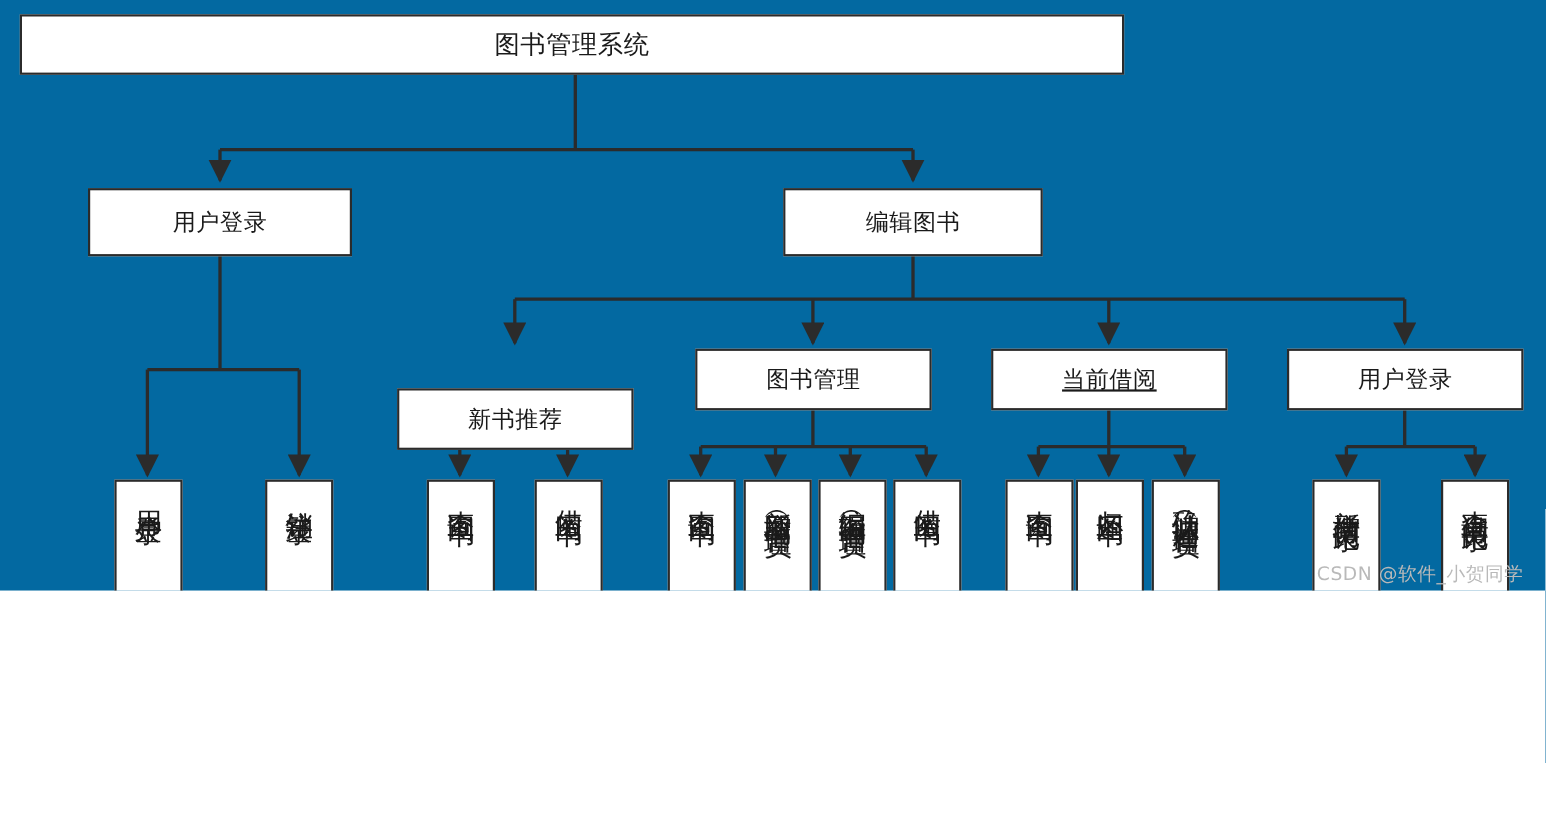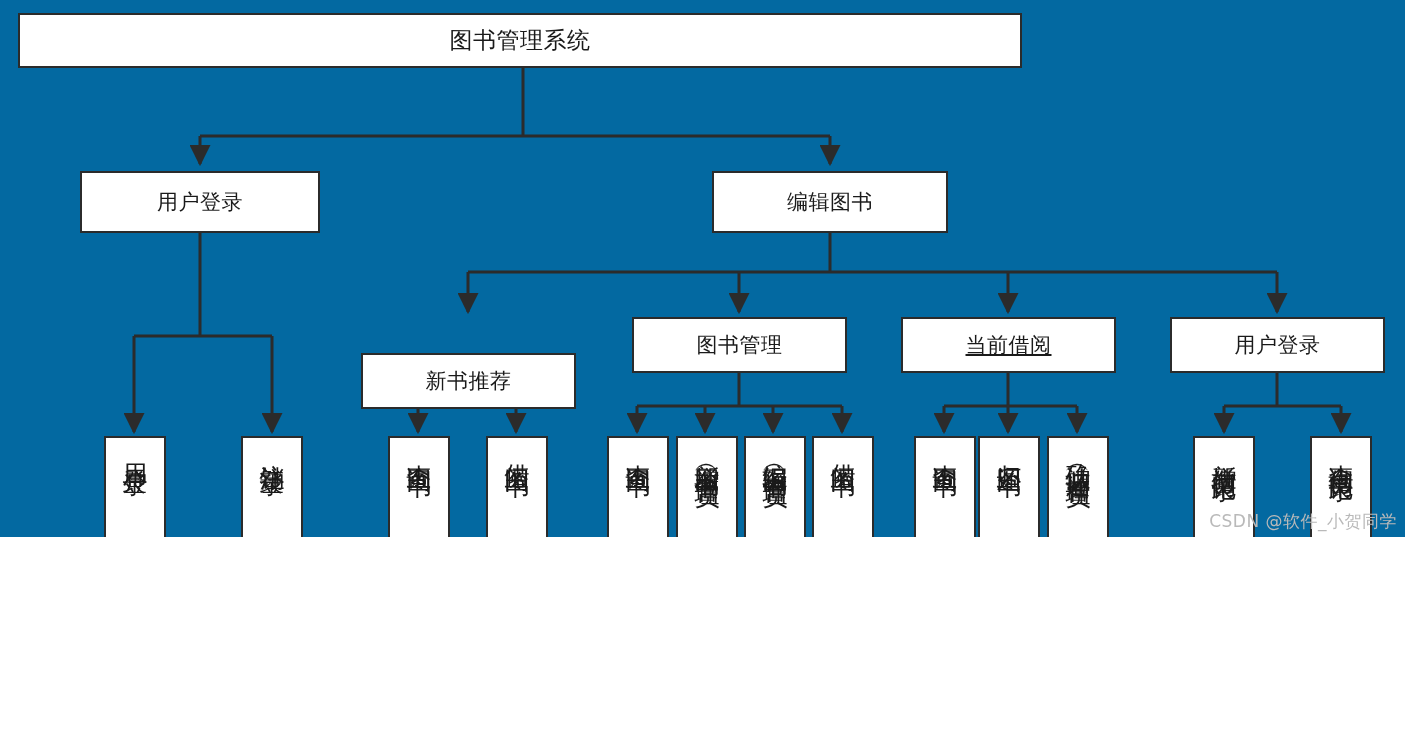--- a/index.html
+++ b/index.html
@@ -50,21 +50,21 @@
     line-height: 1.0;
     letter-spacing: 3px;
     white-space: nowrap;
     color: #1a1a1a;
   }
   .node.root {
     font-size: 23px;
   }
   .watermark {
     position: absolute;
-    right: 8px;
+    right: 20px;
     bottom: 4px;
     font-size: 17px;
     color: #b9b9b9;
     letter-spacing: 0.5px;
     white-space: nowrap;
     pointer-events: none;
   }
 </style>
 </head>
 <body>

